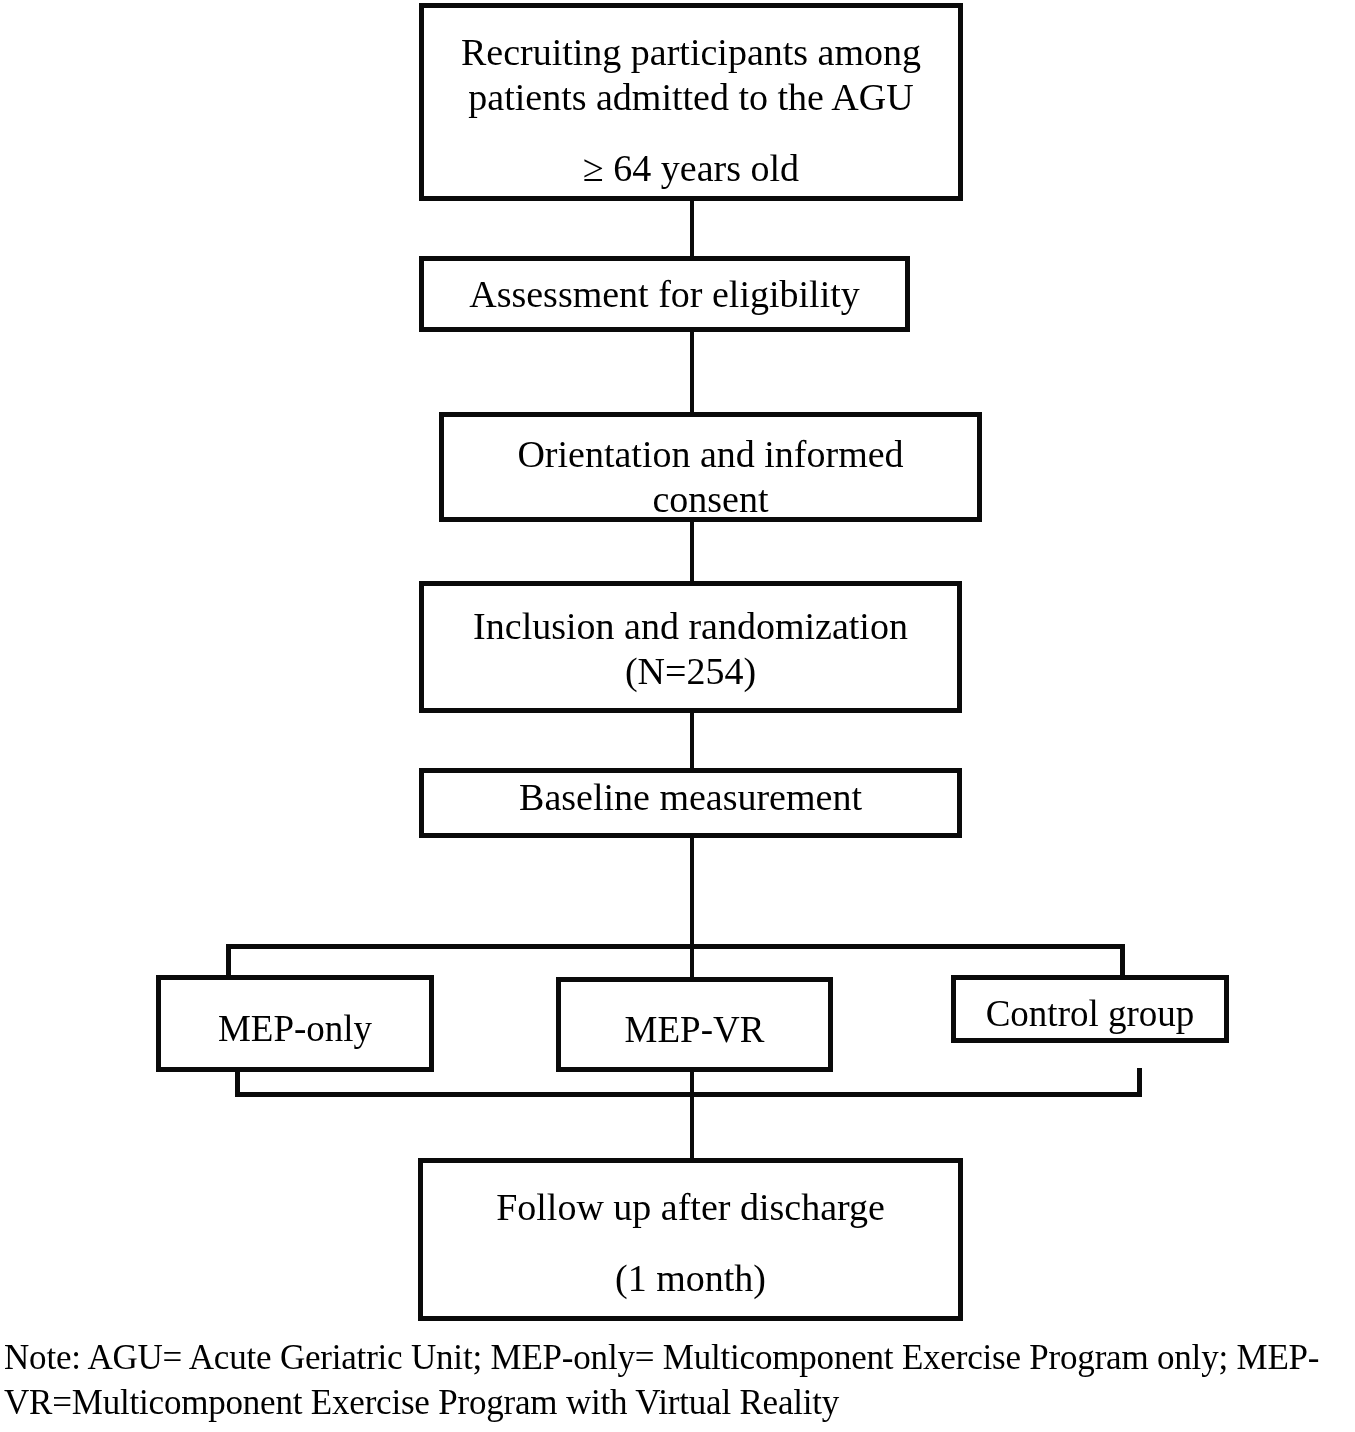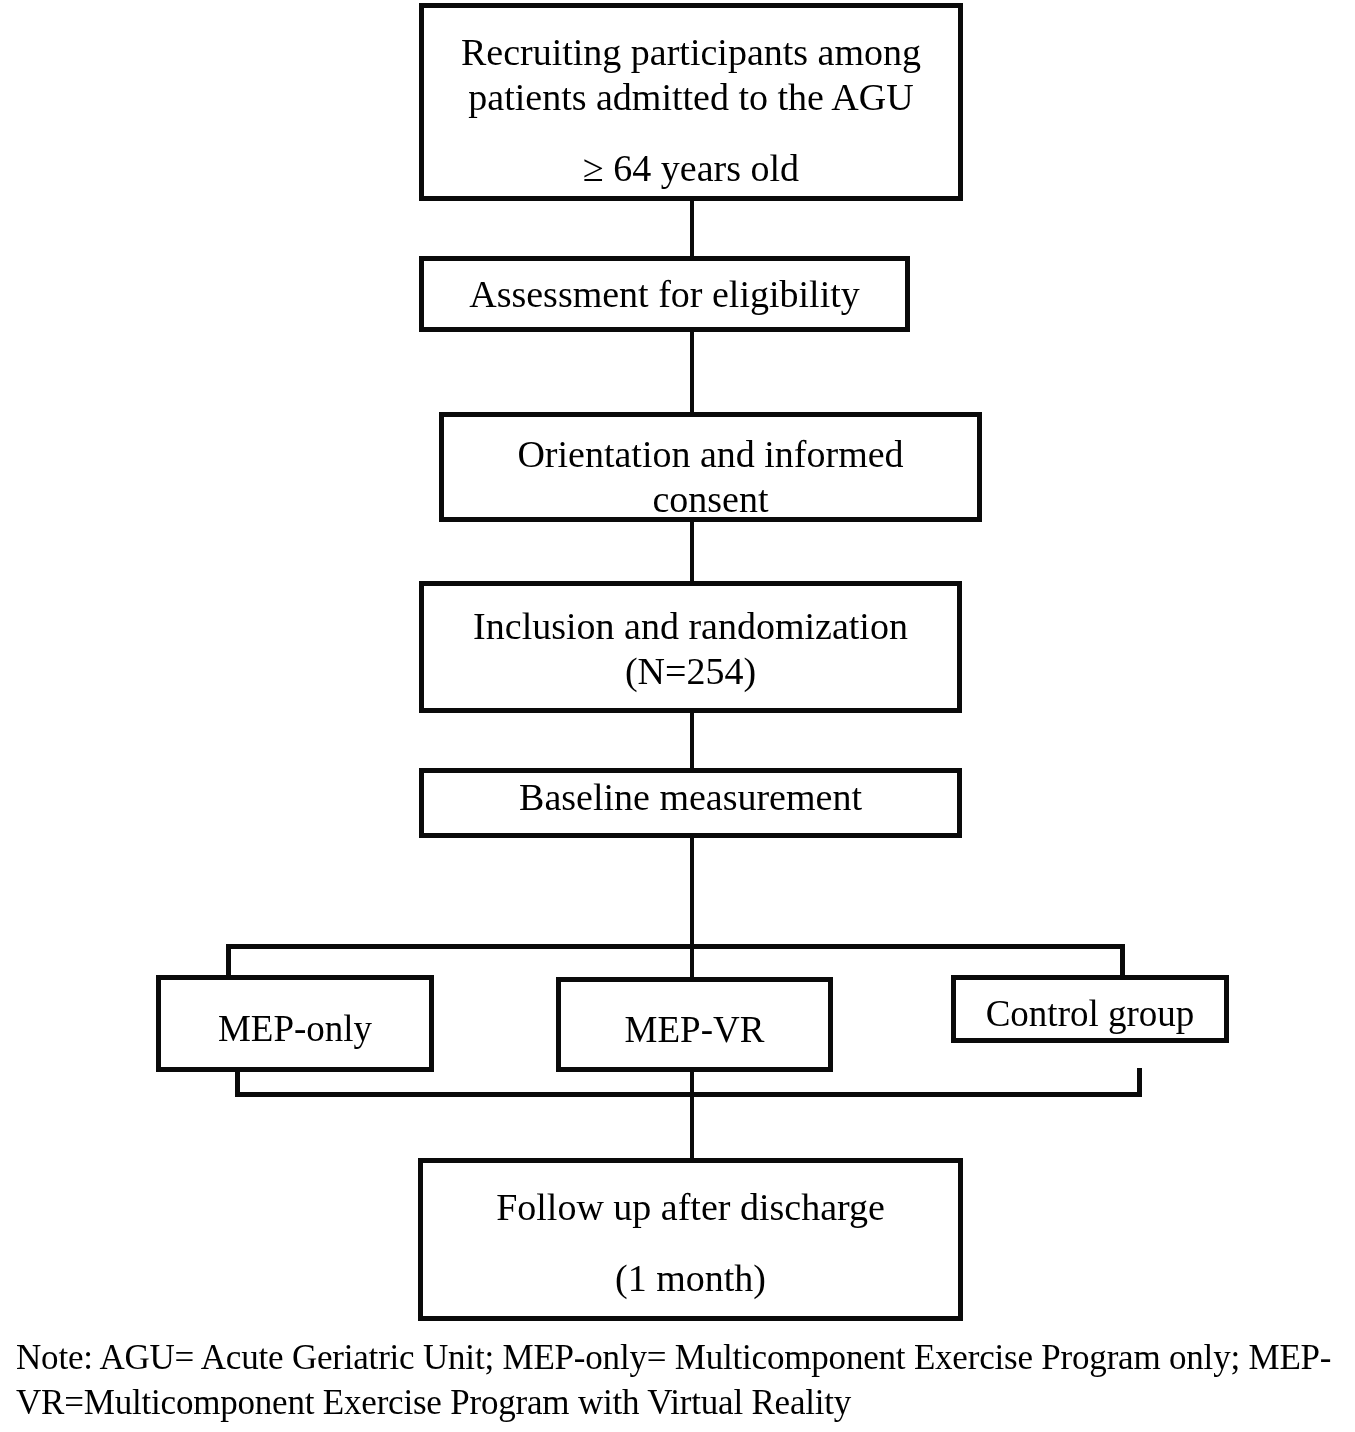--- a/index.html
+++ b/index.html
@@ -39,21 +39,21 @@
   .connector {
     position: absolute;
     background: #0a0a0a;
     z-index: 1;
   }
   .v { width: 4px; }
   .bracket-bar { height: 5px; background:#0a0a0a; position:absolute; z-index:1; }
   .bracket-arm { width: 5px; background:#0a0a0a; position:absolute; z-index:1; }
   .note {
     position: absolute;
-    left: 16px;
+    left: 4px;
     top: 1336px;
     width: 1340px;
     font-size: 35px;
     line-height: 1.28;
     letter-spacing: -0.2px;
   }
   .fs-38 { font-size: 38px; }
   .fs-37 { font-size: 37px; margin-top: 16px; }
   .spacer-lg { height: 26px; }
 </style>

